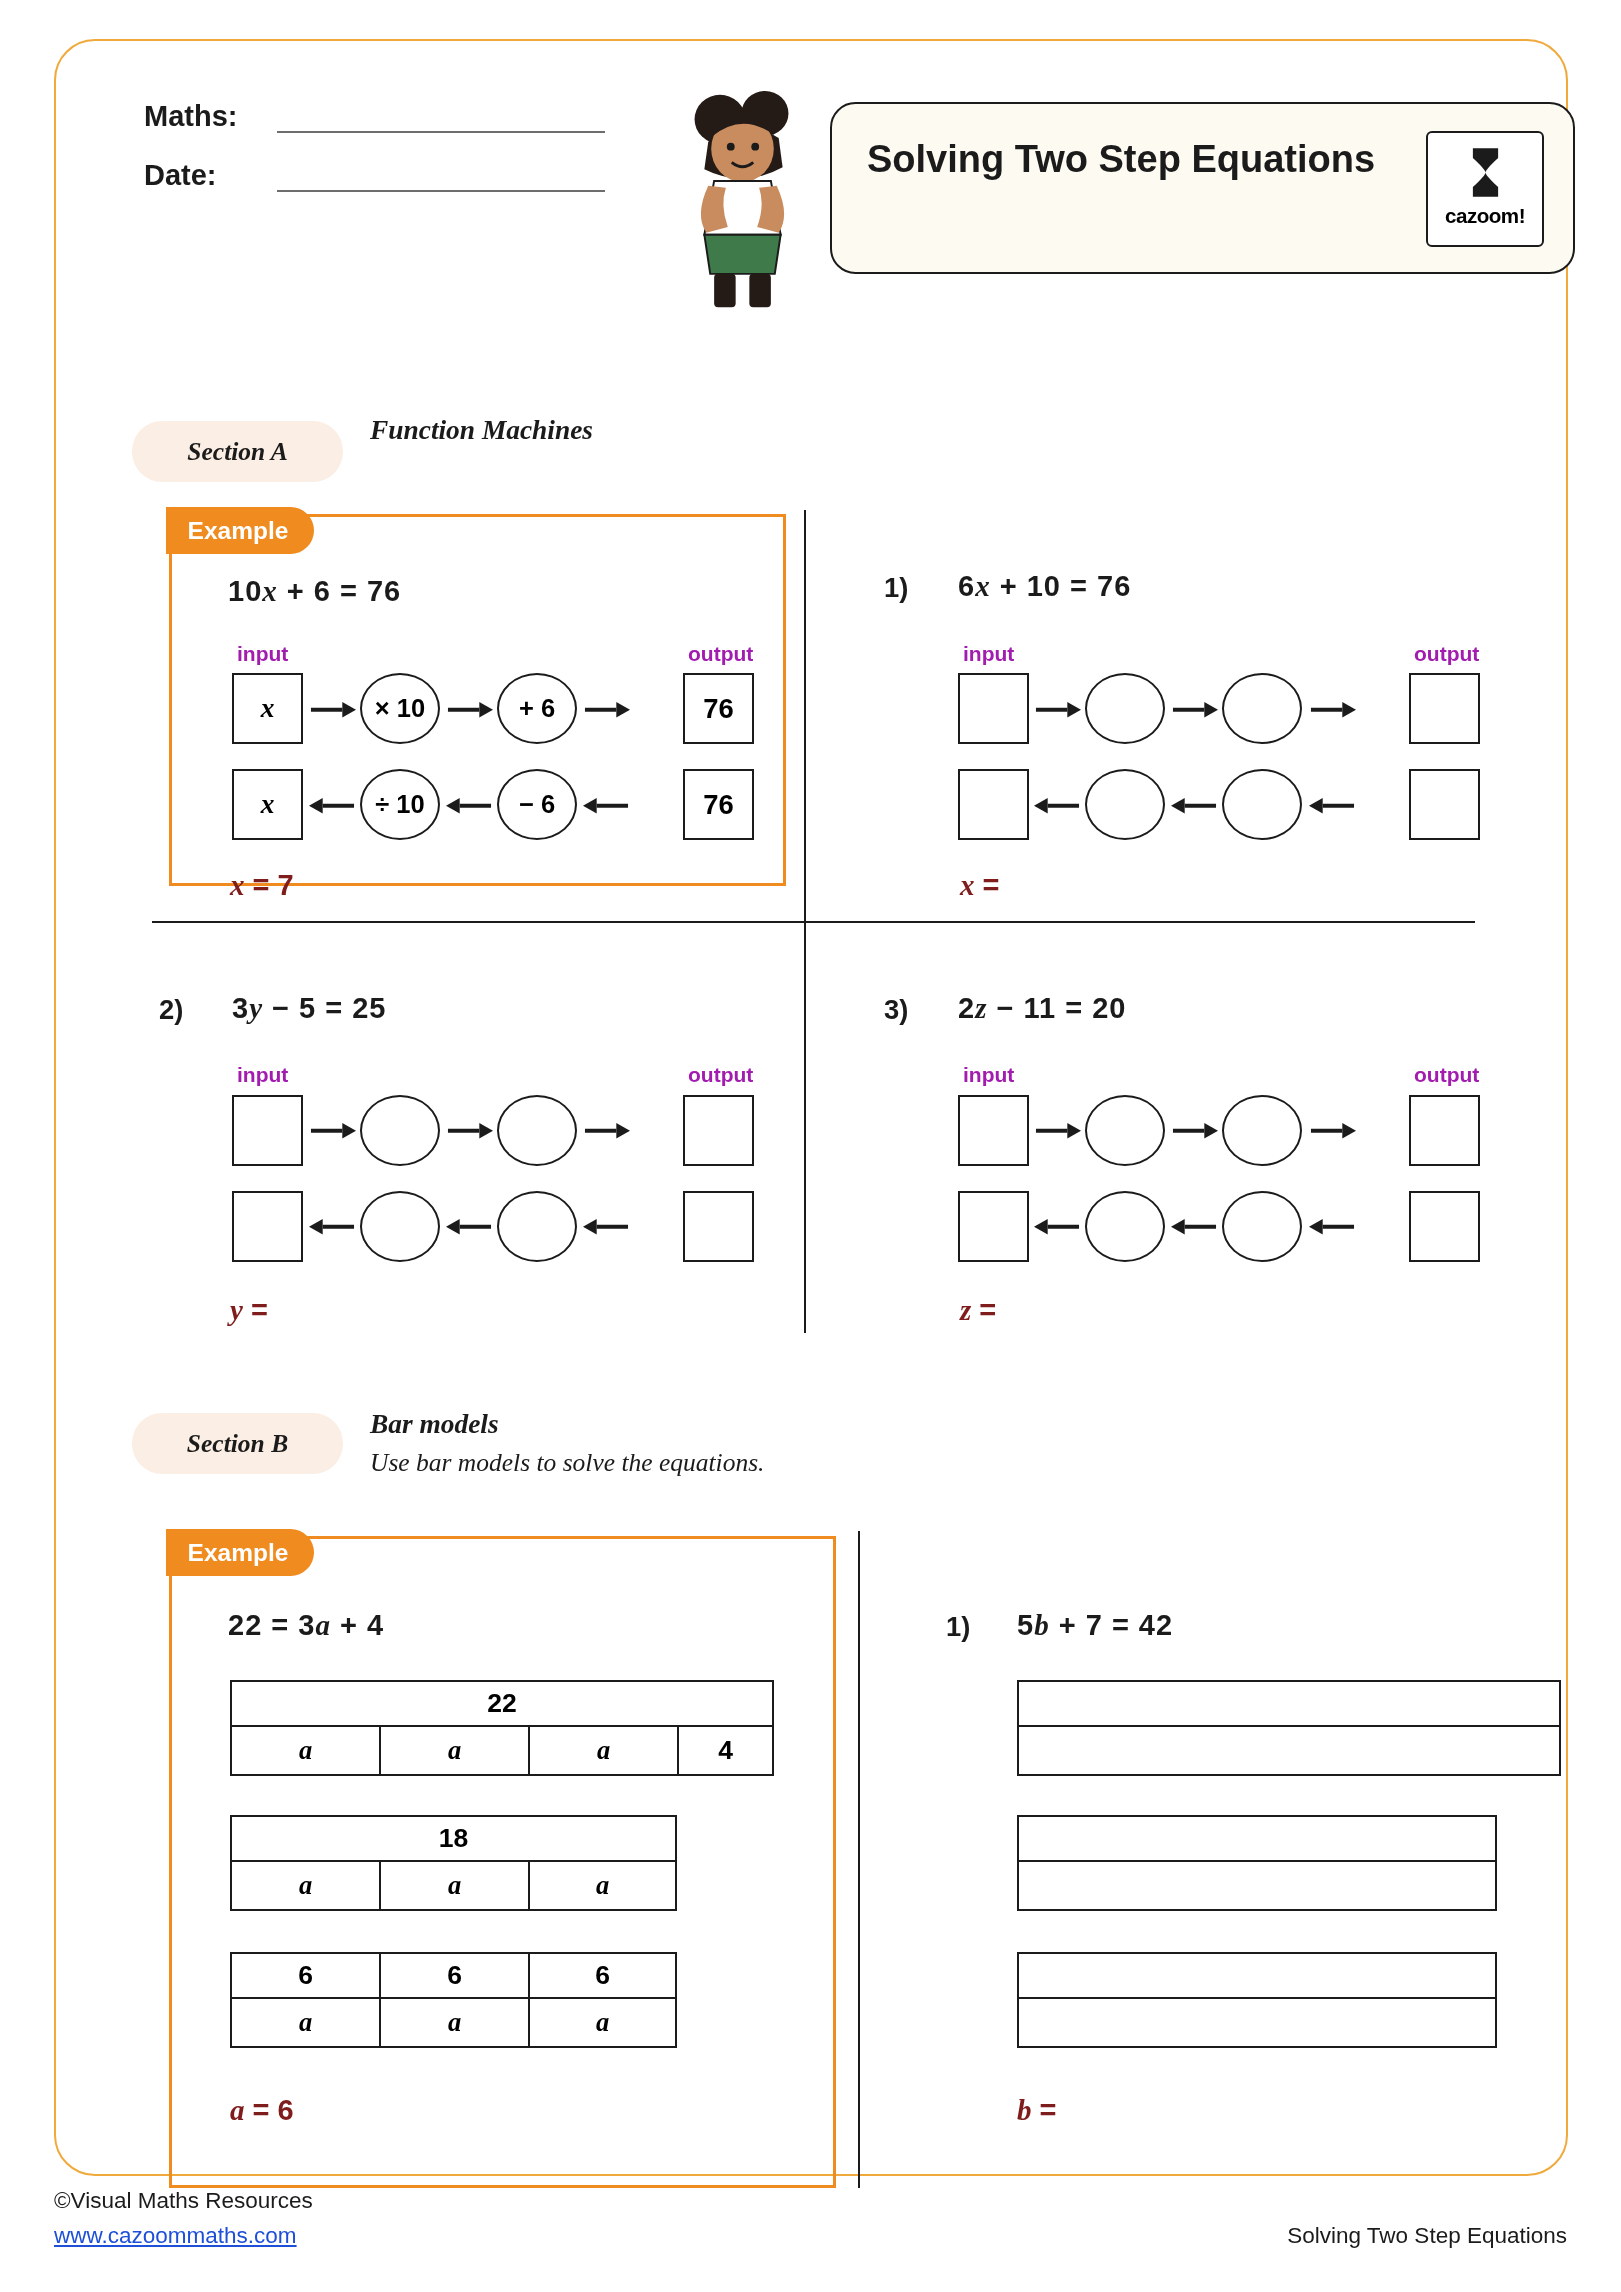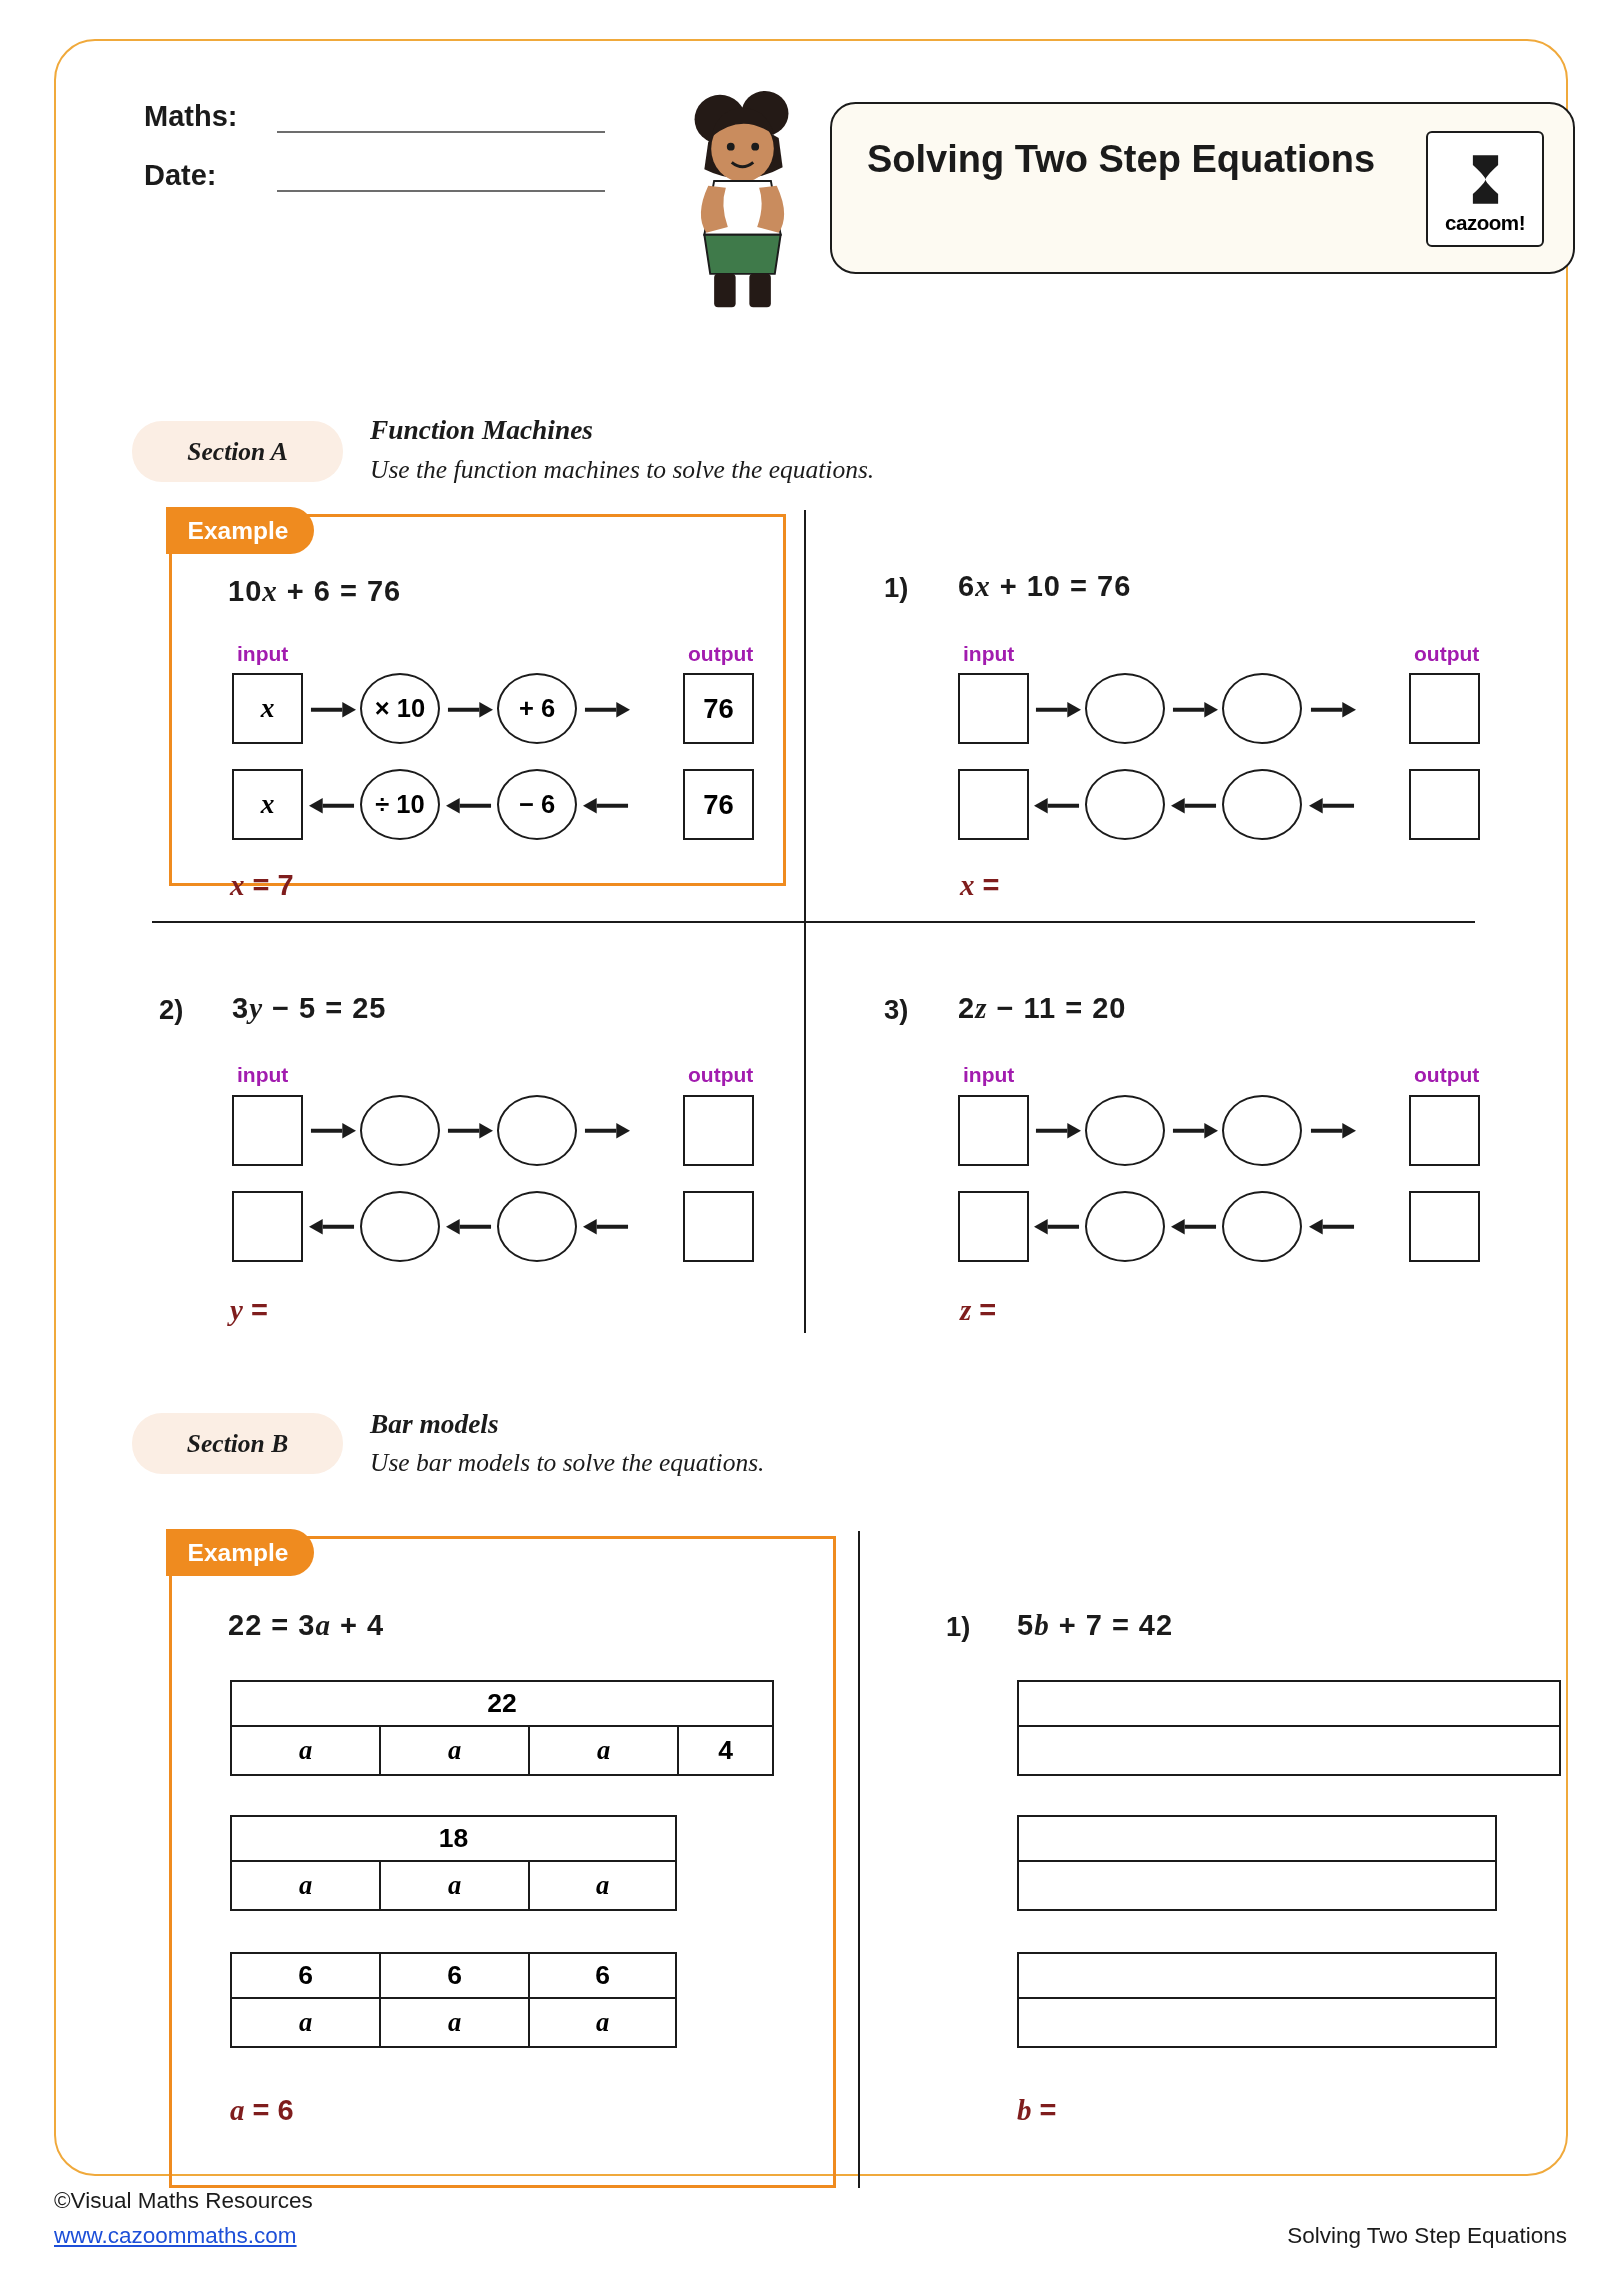--- a/index.html
+++ b/index.html
@@ -29,21 +29,21 @@
     background:#fdfaf2; border:2.9px solid #1b1b1b; border-radius:25.5px;
   }
   .title-text {
     position:absolute; left:35px; top:31px; width:519px;
     font-size:38px; font-weight:bold; color:#1b1b1b; line-height:1.28;
   }
   .logo-box {
     position:absolute; right:29px; top:27.4px; width:118px; height:116px;
     background:#ffffff; border:2.9px solid #1b1b1b; border-radius:5.9px;
     display:flex; flex-direction:column; align-items:center; justify-content:flex-end;
-    padding-bottom:10px;
+    padding-bottom:17px;
   }
   .logo-glyph { width:33px; height:53px; margin-bottom:5.9px; }
   .logo-text { font-size:20.6px; font-weight:bold; letter-spacing:-0.5px; }
 
   .intro {
     position:absolute; left:98px; top:316px; width:1372px;
     font-family:"Liberation Serif", serif; font-style:italic;
     font-size:26.5px; color:#1b1b1b;
   }
 
@@ -158,21 +158,20 @@
       <svg class="logo-glyph" viewBox="0 0 34 54">
         <path d="M4 2 h26 v10 q-13 12 -13 15 q0 3 13 15 v10 h-26 v-10 q13 -12 13 -15 q0 -3 -13 -15 z" fill="#1b1b1b"></path>
       </svg>
       <div class="logo-text">cazoom!</div>
     </div>
   </div>
 
 
   <div class="sec-badge" style="left:76px; top:380px;">Section A</div>
   <div class="sec-title" style="left:314px; top:374px;">Function Machines</div>
-  <div class="sec-sub" style="left:314px; top:414px;">Use the function machines to solve the equations.</div>
 
   <div class="divider-v" style="left:748px; top:469px; height:412px;"></div>
   <div class="divider-h" style="left:96px; top:880px; width:1323px;"></div>
   <div class="divider-v" style="left:748px; top:880px; height:412px;"></div>
 
   <div class="ex-box" style="left:113px; top:473px; width:617px; height:372px;"></div>
   <div class="ex-tab" style="left:110px; top:466px;">Example</div>
 
   <div class="eq" style="left:172px; top:534px;">
     <span>10</span><i>x</i><span> + 6 = 76</span>

